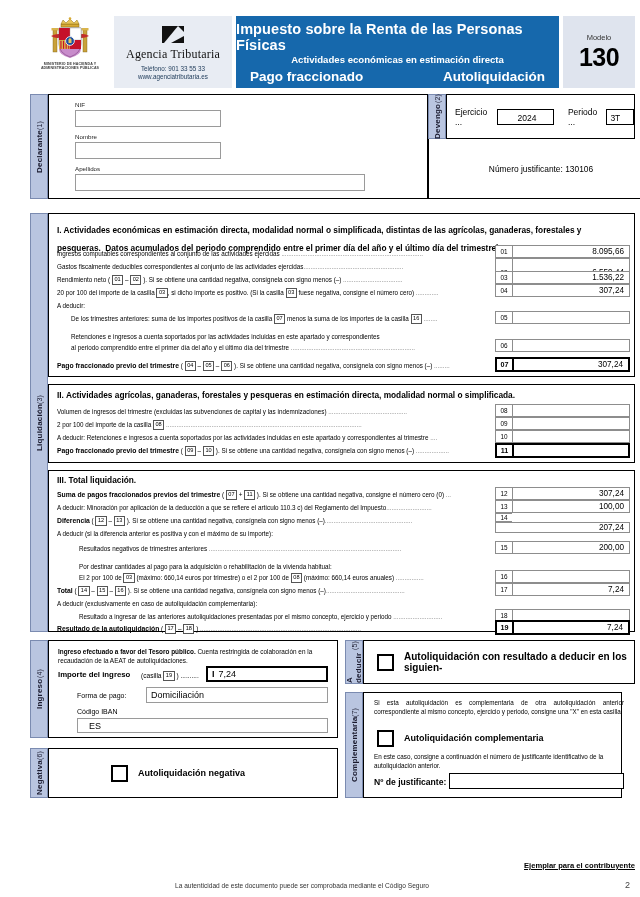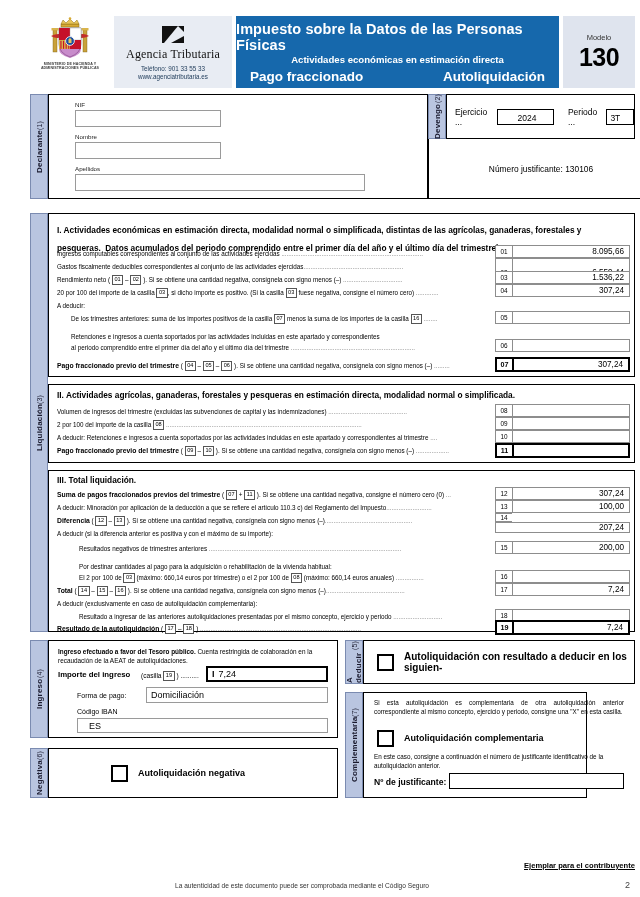--- a/index.html
+++ b/index.html
@@ -75,21 +75,21 @@
   .numbox.bold .nb-val{border:2px solid #000;}
 
   
   .ingreso-tab{position:absolute;left:30px;top:640px;width:18px;height:98px;}
   .ingreso-box{position:absolute;left:48px;top:640px;width:290px;height:98px;border:1px solid #000;box-sizing:border-box;}
   .neg-tab{position:absolute;left:30px;top:748px;width:18px;height:50px;}
   .neg-box{position:absolute;left:48px;top:748px;width:290px;height:50px;border:1px solid #000;box-sizing:border-box;display:flex;align-items:center;}
   .ded-tab{position:absolute;left:345px;top:640px;width:18px;height:44px;}
   .ded-box{position:absolute;left:363px;top:640px;width:272px;height:44px;border:1px solid #000;box-sizing:border-box;display:flex;align-items:center;}
   .comp-tab{position:absolute;left:345px;top:692px;width:18px;height:106px;}
-  .comp-box{position:absolute;left:363px;top:692px;width:224px;height:106px;border:1px solid #000;box-sizing:border-box;}
+  .comp-box{position:absolute;left:363px;top:692px;width:259px;height:106px;border:1px solid #000;box-sizing:border-box;}
 
   .chk{width:17px;height:17px;border:2px solid #000;box-sizing:border-box;background:#fff;flex:none;}
   .chk-label{font-size:9px;font-weight:bold;line-height:11px;margin-left:10px;}
 
   
   .foot-ej{position:absolute;right:5px;top:861px;font-size:7.6px;font-weight:bold;text-decoration:underline;}
   .foot-auth{position:absolute;left:175px;top:882px;font-size:6.6px;color:#333;}
   .foot-pg{position:absolute;right:10px;top:880px;font-size:9px;color:#444;}
 </style>
 </head>
@@ -140,21 +140,21 @@
         <path d="M13 19 L26 19 L26 12 Z" fill="#111"></path>
       </svg>
       <div class="at-name">Agencia Tributaria</div>
       <div class="at-tel">
         <div>Teléfono: 901 33 55 33</div>
         <div>www.agenciatributaria.es</div>
       </div>
     </div>
 
     <div class="banner">
-      <div class="l1">Impuesto sobre la Datos de las Personas Físicas</div>
+      <div class="l1">Impuesto sobre la Renta de las Personas Físicas</div>
       <div class="l2">Actividades económicas en estimación directa</div>
       <div class="l3">
         <span>Pago fraccionado</span>
         <span>Autoliquidación</span>
       </div>
     </div>
 
     <div class="modelo">
       <div class="mlabel">Modelo</div>
       <div class="mnum">130</div>

